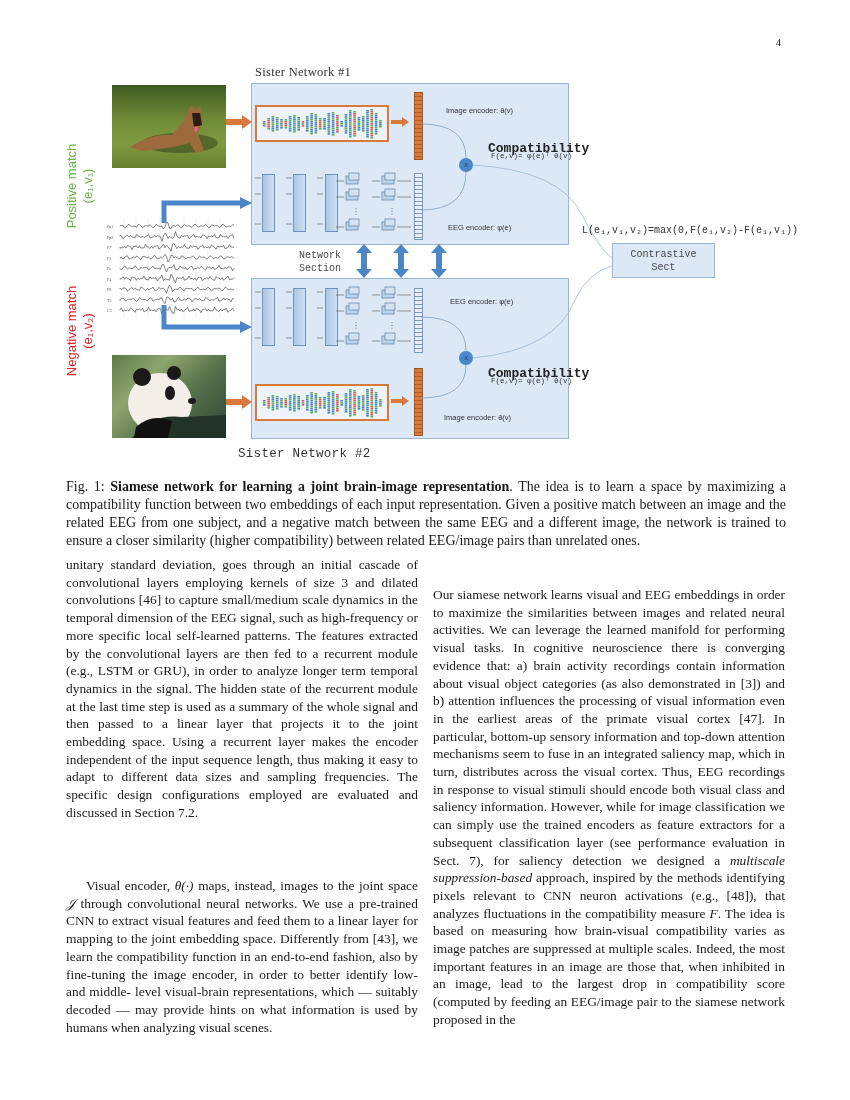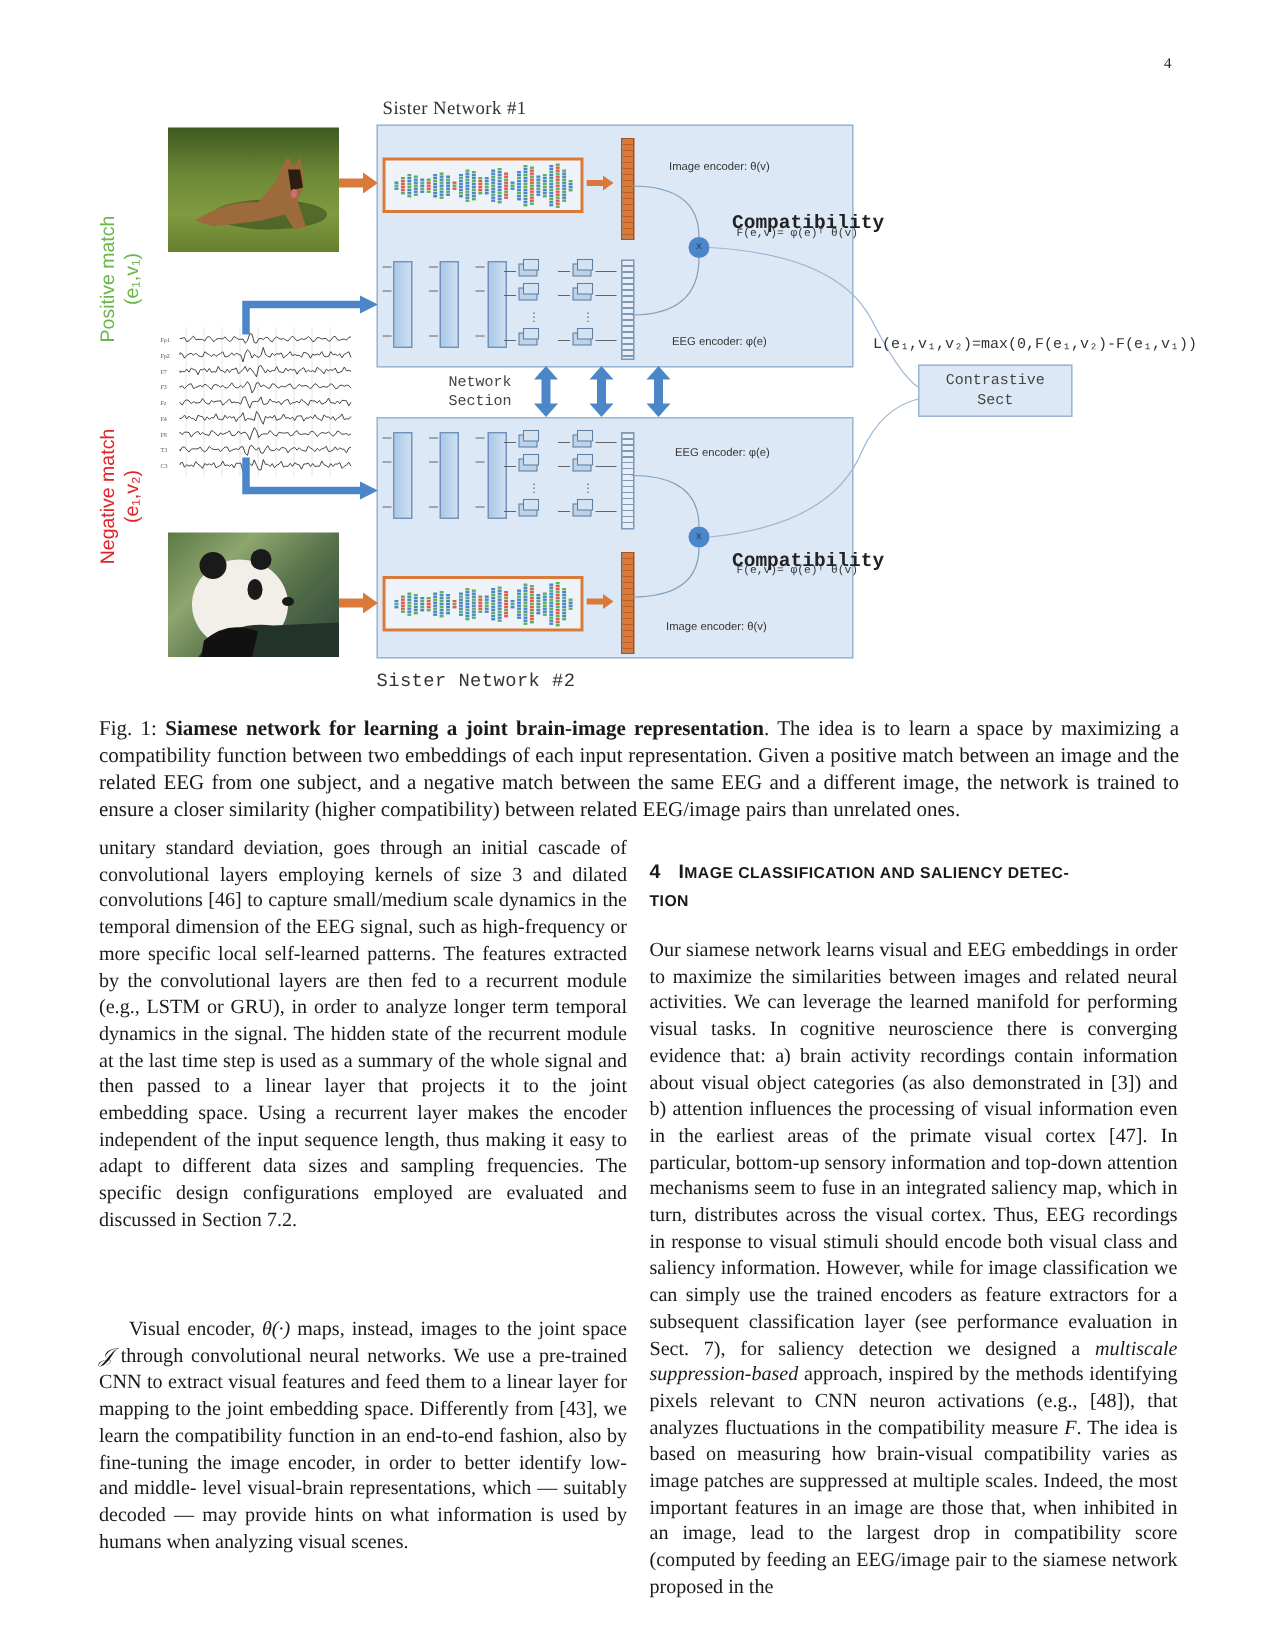--- a/index.html
+++ b/index.html
@@ -35,21 +35,21 @@
 <div class="page-number">4</div>
 
 <div>
 
   <div class="abs sister-label" style="left:255px; top:65px;font-family:Liberation Serif, serif;">Sister Network #1</div>
 
   <div class="net-box" style="left:251px; top:83px; width:316px; height:160px;"></div>
 
   <div class="net-box" style="left:251px; top:278px; width:316px; height:159px;"></div>
 
-  <div class="abs sister-label" style="left:251px; top:447px;">Sister Network #2</div>
+  <div class="abs sister-label" style="left:238px; top:447px;">Sister Network #2</div>
 
   <div class="photo" style="left:112px; top:85px; width:114px; height:83px; background: linear-gradient(180deg, #3d5a22 0%, #6f8a36 40%, #7f9a40 70%, #667f2e 100%);">
     <svg width="114" height="83">
       <ellipse cx="68" cy="58" rx="38" ry="10" fill="#2b3a18" opacity="0.5"></ellipse>
       <path d="M18 62 Q40 48 60 50 L72 36 Q76 24 80 20 L84 26 L88 20 L90 30 Q92 40 86 48 L92 66 L84 68 L78 58 L62 62 L30 66 Z" fill="#9c6a3b"></path>
       <path d="M80 28 L88 28 L90 40 L82 42 Z" fill="#2b1d12"></path>
       <ellipse cx="84" cy="44" rx="2" ry="3" fill="#d36b74"></ellipse>
     </svg>
   </div>
 
@@ -728,18 +728,14 @@
 </div>
 
 <div class="col" style="left:66px; top:556px;">
   <p>unitary standard deviation, goes through an initial cascade of convolutional layers employing kernels of size 3 and dilated convolutions [46] to capture small/medium scale dynamics in the temporal dimension of the EEG signal, such as high-frequency or more specific local self-learned patterns. The features extracted by the convolutional layers are then fed to a recurrent module (e.g., LSTM or GRU), in order to analyze longer term temporal dynamics in the signal. The hidden state of the recurrent module at the last time step is used as a summary of the whole signal and then passed to a linear layer that projects it to the joint embedding space. Using a recurrent layer makes the encoder independent of the input sequence length, thus making it easy to adapt to different data sizes and sampling frequencies. The specific design configurations employed are evaluated and discussed in Section 7.2.</p>
 </div>
 <div class="col" style="left:66px; top:877px;">
   <p class="indent"><span>Visual encoder, </span><i>θ(·)</i><span> maps, instead, images to the joint space </span><i>𝒥</i><span> through convolutional neural networks. We use a pre-trained CNN to extract visual features and feed them to a linear layer for mapping to the joint embedding space. Differently from [43], we learn the compatibility function in an end-to-end fashion, also by fine-tuning the image encoder, in order to better identify low- and middle- level visual-brain representations, which — suitably decoded — may provide hints on what information is used by humans when analyzing visual scenes.</span></p>
 </div>
 
 <div class="col" style="left:433px; top:572px;">
-  <div class="section-heading">
-    <span>4</span>&nbsp;&nbsp;&nbsp;<span>I</span><span class="sc">MAGE CLASSIFICATION AND SALIENCY DETEC-</span><br>
-    <span class="sc">TION</span>
-  </div>
   <p style="margin-top:14px;"><span>Our siamese network learns visual and EEG embeddings in order to maximize the similarities between images and related neural activities. We can leverage the learned manifold for performing visual tasks. In cognitive neuroscience there is converging evidence that: a) brain activity recordings contain information about visual object categories (as also demonstrated in [3]) and b) attention influences the processing of visual information even in the earliest areas of the primate visual cortex [47]. In particular, bottom-up sensory information and top-down attention mechanisms seem to fuse in an integrated saliency map, which in turn, distributes across the visual cortex. Thus, EEG recordings in response to visual stimuli should encode both visual class and saliency information. However, while for image classification we can simply use the trained encoders as feature extractors for a subsequent classification layer (see performance evaluation in Sect. 7), for saliency detection we designed a </span><i>multiscale suppression-based</i><span> approach, inspired by the methods identifying pixels relevant to CNN neuron activations (e.g., [48]), that analyzes fluctuations in the compatibility measure </span><i>F</i><span>. The idea is based on measuring how brain-visual compatibility varies as image patches are suppressed at multiple scales. Indeed, the most important features in an image are those that, when inhibited in an image, lead to the largest drop in compatibility score (computed by feeding an EEG/image pair to the siamese network proposed in the</span></p>
 </div>
 
 </body></html>

